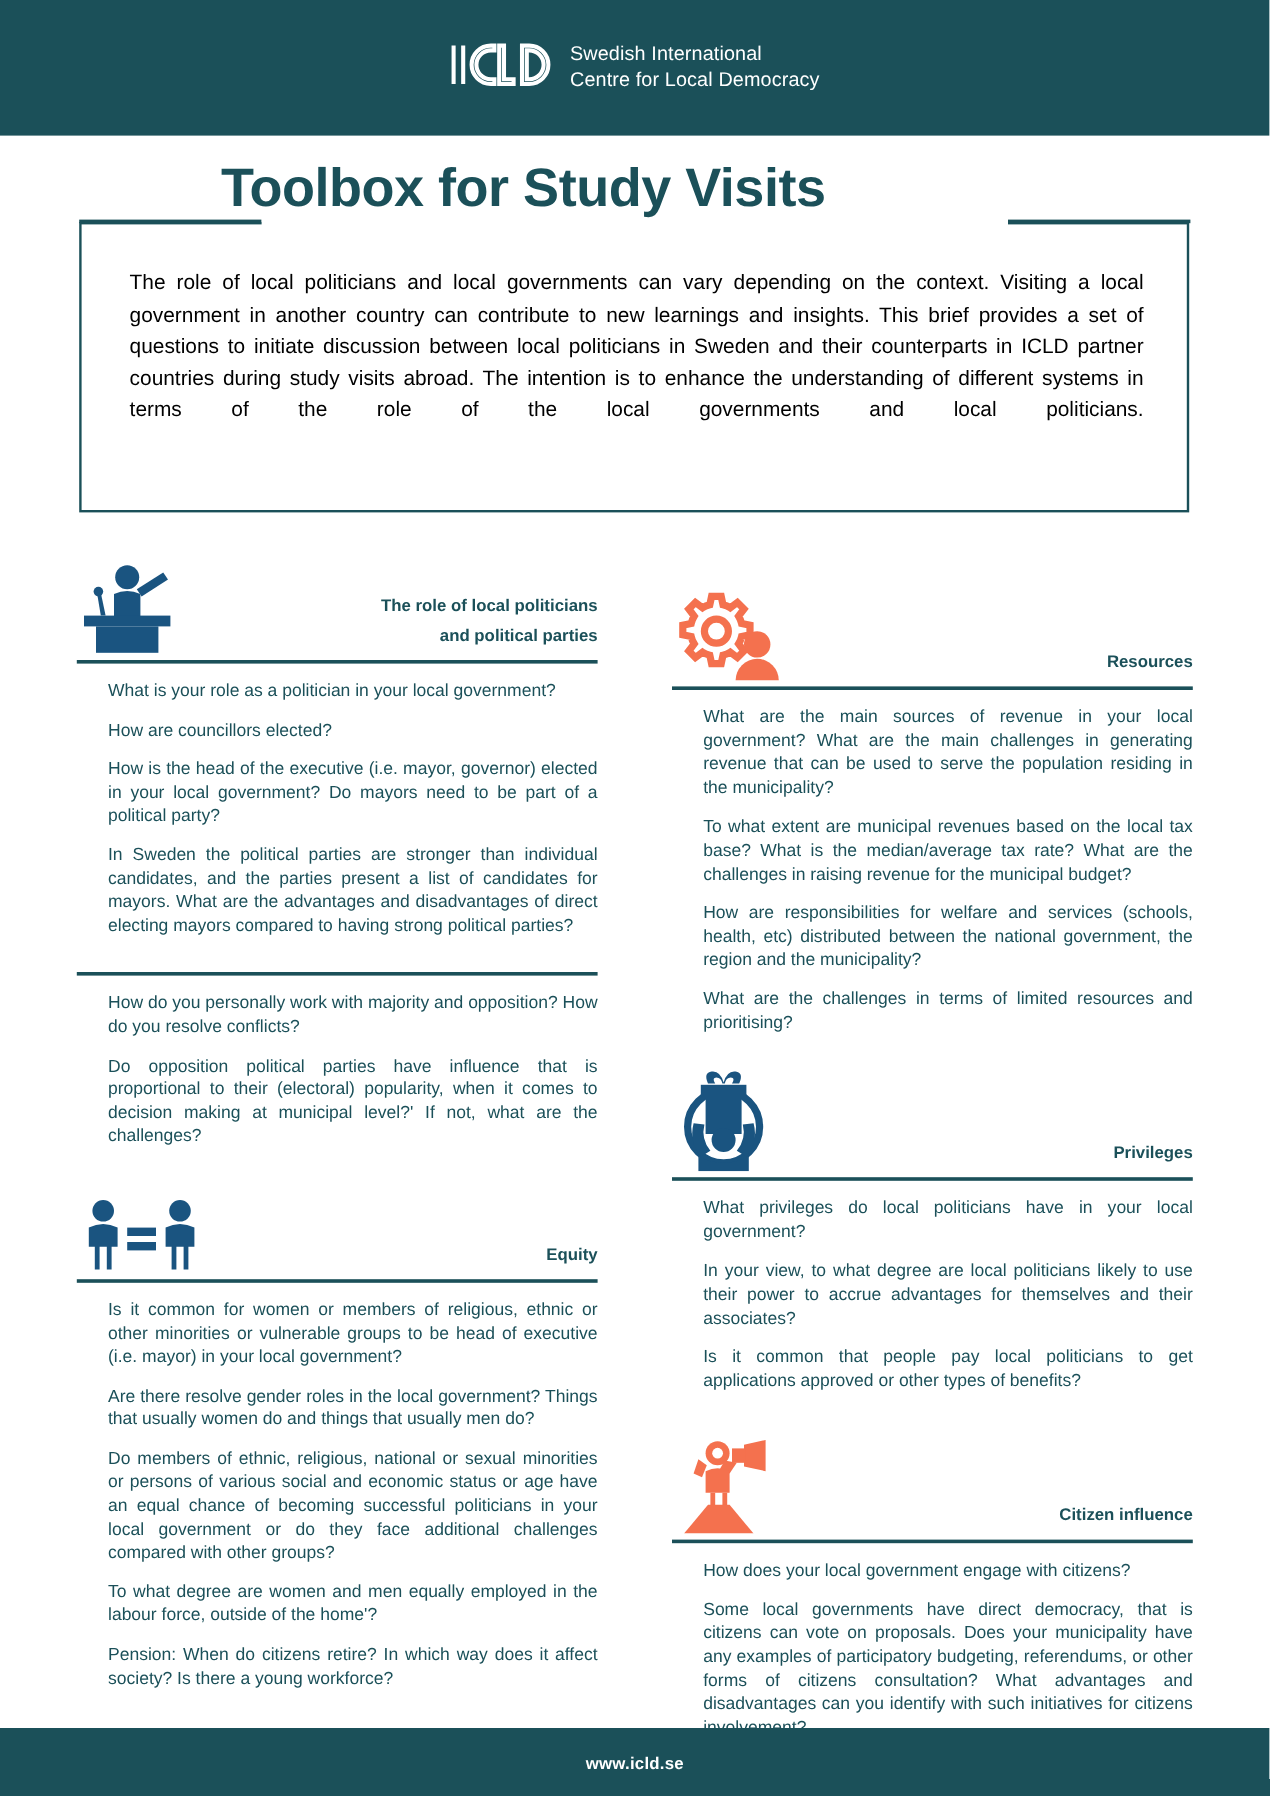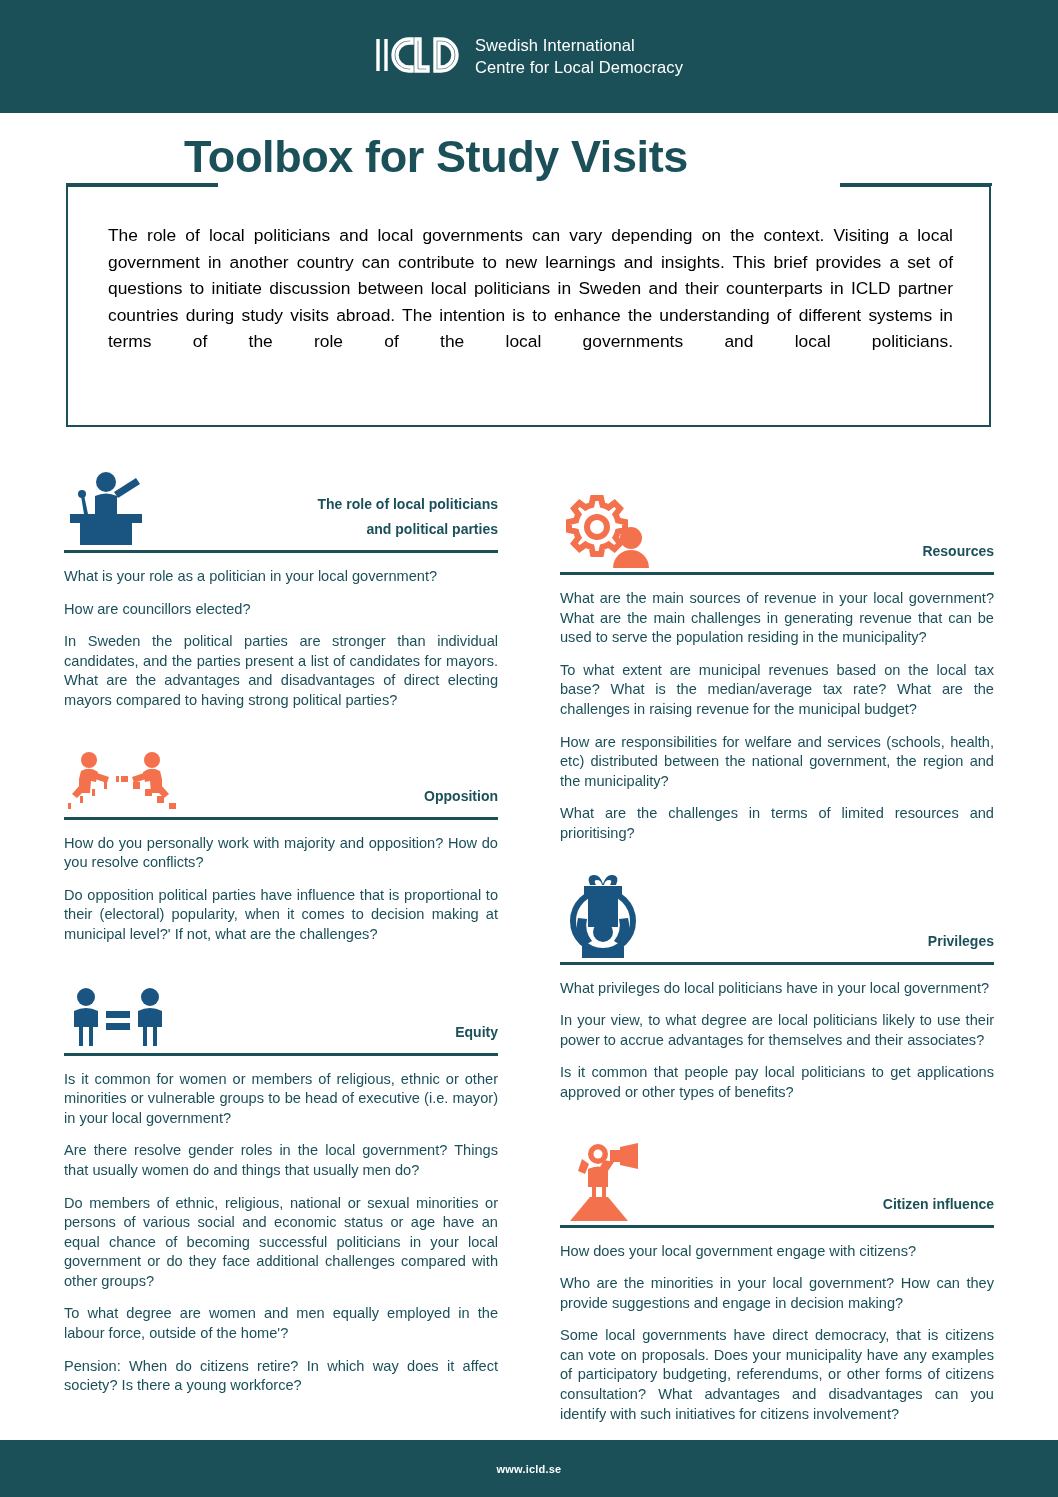--- a/index.html
+++ b/index.html
@@ -152,41 +152,42 @@
     width: 100%;
     margin-bottom: 14px;
   }
   .q {
     color: #1b5059;
     font-size: 14.6px;
     line-height: 19.6px;
     margin-bottom: 13px;
     text-align: justify;
     font-family: "Liberation Sans", sans-serif;
+    margin-left: 26px;
   }
   .q.last { margin-bottom: 0; }
 
   
   .head-tall { height: 88px; }
 
   
   .footer {
     position: absolute;
     left: 0;
     bottom: 0;
     width: 1058px;
     height: 57px;
     background: #1b5059;
     display: flex;
     align-items: center;
     justify-content: center;
   }
   .footer-text {
     color: #ffffff;
-    font-size: 11px;
+    font-size: 14px;
     font-weight: bold;
     letter-spacing: .2px;
     font-family: "Liberation Sans", sans-serif;
   }
 </style>
 </head>
 <body>
 
 <div class="page">
 
@@ -237,42 +238,25 @@
                 <rect x="16" y="53" width="52" height="22"></rect>
               </g>
             </svg>
           </span>
           <span class="sec-title" style="white-space:pre-line;">The role of local politicians
 and political parties</span>
         </div>
         <div class="sec-rule"></div>
         <div class="q">What is your role as a politician in your local government?</div>
         <div class="q">How are councillors elected?</div>
+        <div class="q">How is the head of the executive (i.e. mayor, governor) elected in your local government? Do mayors need to be part of a political party?</div>
         <div class="q last">In Sweden the political parties are stronger than individual candidates, and the parties present a list of candidates for mayors. What are the advantages and disadvantages of direct electing mayors compared to having strong political parties?</div>
       </div>
 
       <div class="section" style="margin-top:28px;">
-        <div class="sec-head">
-          <span class="sec-icon">
-            <svg width="118" height="62" viewBox="0 0 118 62" xmlns="http://www.w3.org/2000/svg">
-              <g fill="#f4714e">
-                <circle cx="25" cy="9" r="8"></circle>
-                <path d="M17 20 q9 -5 17 1 l-2 10 l-5 -1 l-1 12 l-11 0 l0 -14 z"></path>
-                <path d="M33 22 l12 4 l-2 6 l-12 -4 z"></path>
-                <path d="M16 34 l-8 9 l5 4 l9 -9 z"></path>
-                <circle cx="88" cy="9" r="8"></circle>
-                <path d="M96 20 q-9 -5 -17 1 l2 10 l5 -1 l1 12 l11 0 l0 -14 z"></path>
-                <path d="M80 22 l-12 4 l2 6 l12 -4 z"></path>
-                <path d="M97 34 l8 9 l-5 4 l-9 -9 z"></path>
-                <path d="M4 58 l0 -6 l12 0 l0 -7 l12 0 l0 -7 l12 0 l0 -7 l12 0 l0 -6 l12 0 l0 6 l12 0 l0 7 l12 0 l0 7 l12 0 l0 7 l12 0 l0 6 l-7 0 l0 -6 l-12 0 l0 -7 l-12 0 l0 -7 l-12 0 l0 -7 l-12 0 l0 -6 l-2 0 l0 6 l-12 0 l0 7 l-12 0 l0 7 l-12 0 l0 7 l-12 0 l0 6 z"></path>
-              </g>
-            </svg>
-          </span>
-          <span class="sec-title">Opposition</span>
-        </div>
         <div class="sec-rule"></div>
         <div class="q">How do you personally work with majority and opposition? How do you resolve conflicts?</div>
         <div class="q">Do opposition political parties have influence that is proportional to their (electoral) popularity, when it comes to decision making at municipal level?' If not, what are the challenges?</div>
       </div>
 
       <div class="section" style="margin-top:30px;">
         <div class="sec-head">
           <span class="sec-icon">
             <svg width="108" height="62" viewBox="0 0 108 62" xmlns="http://www.w3.org/2000/svg">
               <g fill="#1a5480">
@@ -362,21 +346,20 @@
                 <path d="M28 26 q10 -5 20 0 l0 18 l-20 0 z"></path>
                 <path d="M32 44 l4 0 l0 12 l-4 0 z M42 44 l4 0 l0 12 l-4 0 z"></path>
                 <path d="M10 78 l20 -24 l18 0 l20 24 z"></path>
               </g>
             </svg>
           </span>
           <span class="sec-title">Citizen influence</span>
         </div>
         <div class="sec-rule"></div>
         <div class="q">How does your local government engage with citizens?</div>
-        <div class="q">Who are the minorities in your local government? How can they provide suggestions and engage in decision making?</div>
         <div class="q">Some local governments have direct democracy, that is citizens can vote on proposals. Does your municipality have any examples of participatory budgeting, referendums, or other forms of citizens consultation? What advantages and disadvantages can you identify with such initiatives for citizens involvement?</div>
         <div class="q last">Do you know about any other initiatives to enhance citizen participation?</div>
       </div>
 
     </div>
   </div>
 
   <div class="footer">
     <span class="footer-text">www.icld.se</span>
   </div>

